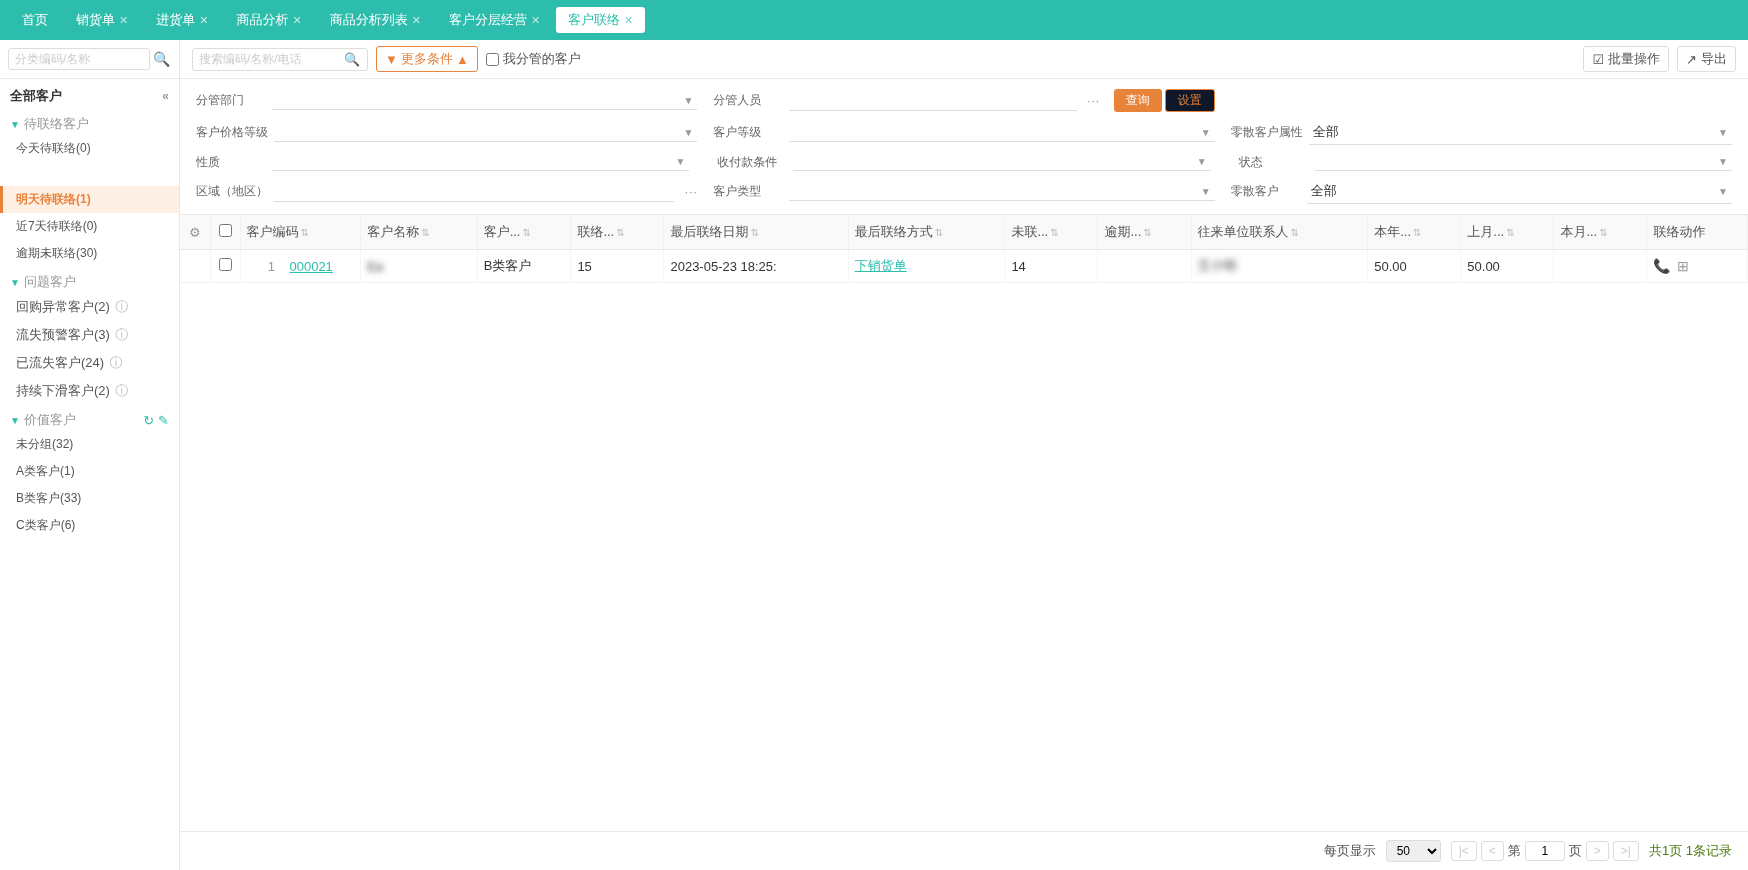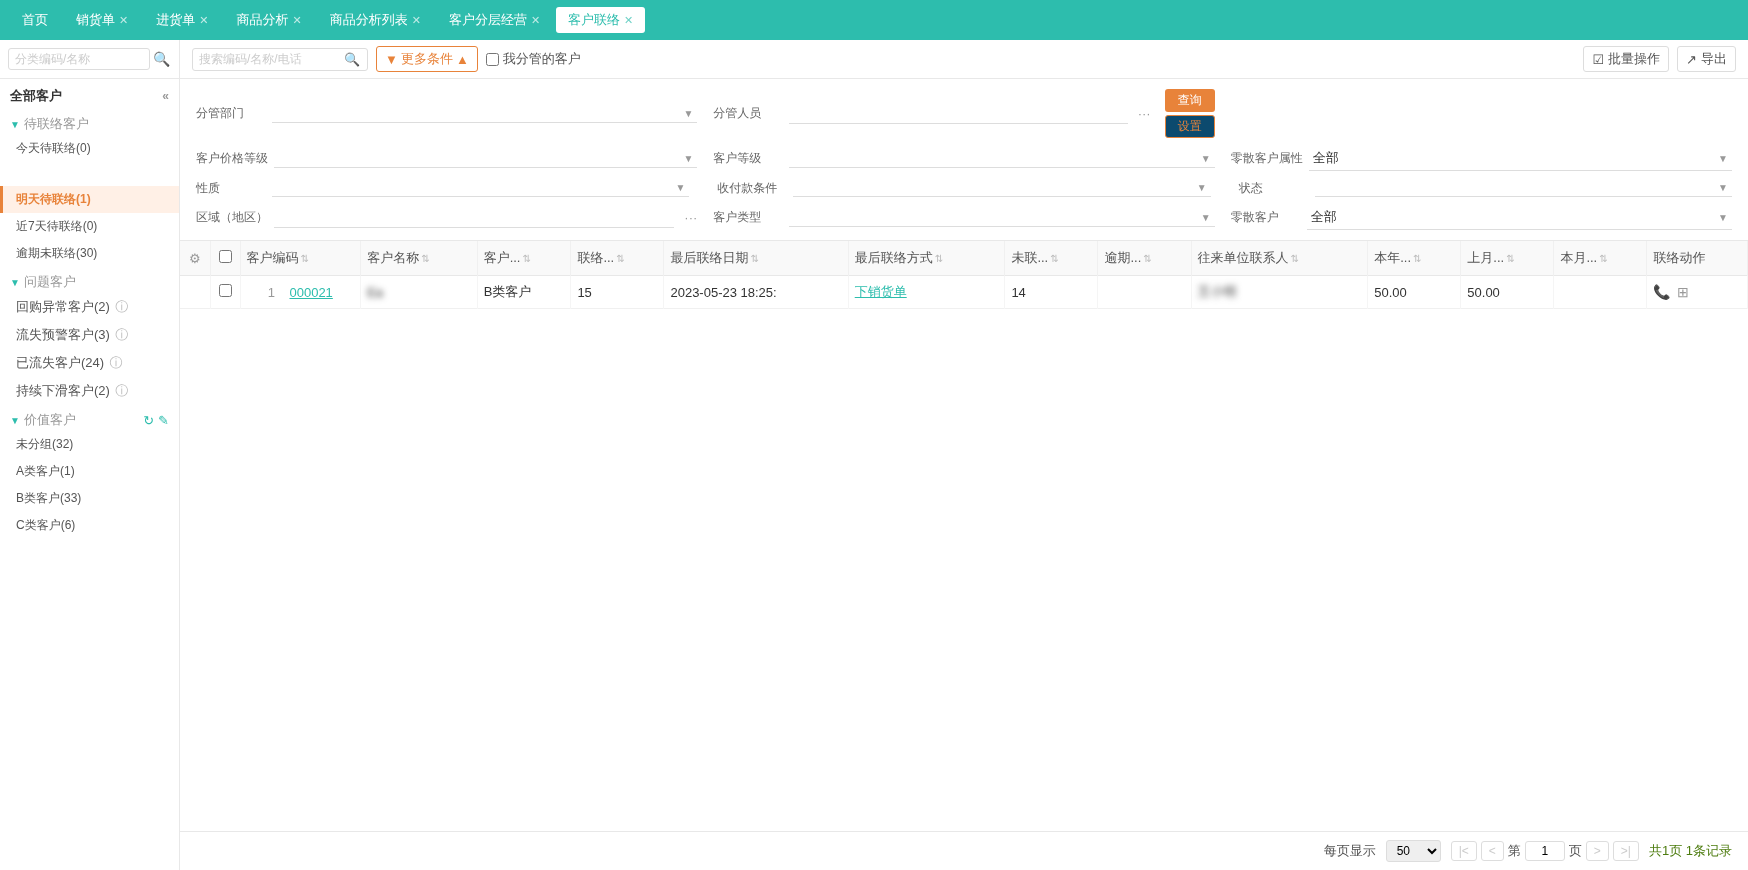--- a/index.html
+++ b/index.html
@@ -194,21 +194,21 @@
     .query-btn {
       background: #e8833a;
       color: #fff;
       border: none;
       border-radius: 3px;
       padding: 5px 16px;
       cursor: pointer;
       font-size: 13px;
     }
     .set-btn {
-      background: #0c4a6e;
+      background: #0f172a;
       color: #e8833a;
       border: 1px solid #e8833a;
       border-radius: 3px;
       padding: 4px 16px;
       cursor: pointer;
       font-size: 13px;
     }
 
     
     .table-container {
@@ -437,21 +437,21 @@
           <span class="filter-label">分管部门</span>
           <div class="filter-select">
             <span></span>
               <span class="arrow">▼</span>
           </div>
         </div>
         <div class="filter-row">
           <span class="filter-label">分管人员</span>
           <input class="filter-input" value="" style="flex: 1 1 0%;">
           <span class="filter-dots">···</span>
-          <div style="display:flex;flex-direction:column;gap:3px;margin-left:8px;">
+          <div style="display:flex;flex-direction:row;gap:3px;margin-left:8px;">
             <button class="query-btn" style="padding:3px 12px;font-size:12px;">查询</button>
             <button class="set-btn" style="padding:2px 12px;font-size:12px;">设置</button>
           </div>
         </div>
       </div>
 
       <div style="display:grid;grid-template-columns:1fr 1fr 1fr;gap:8px 16px;margin-bottom:8px;">
         <div class="filter-row">
           <span class="filter-label">客户价格等级</span>
           <div class="filter-select">

